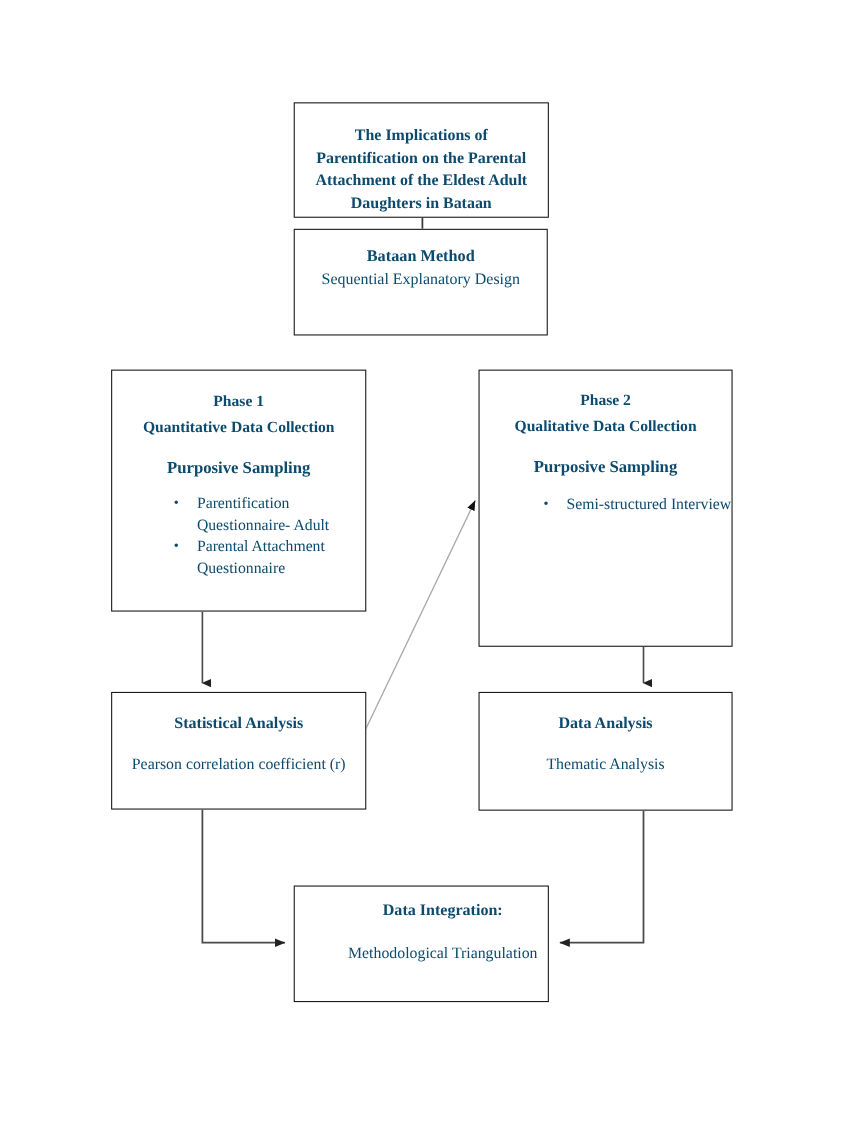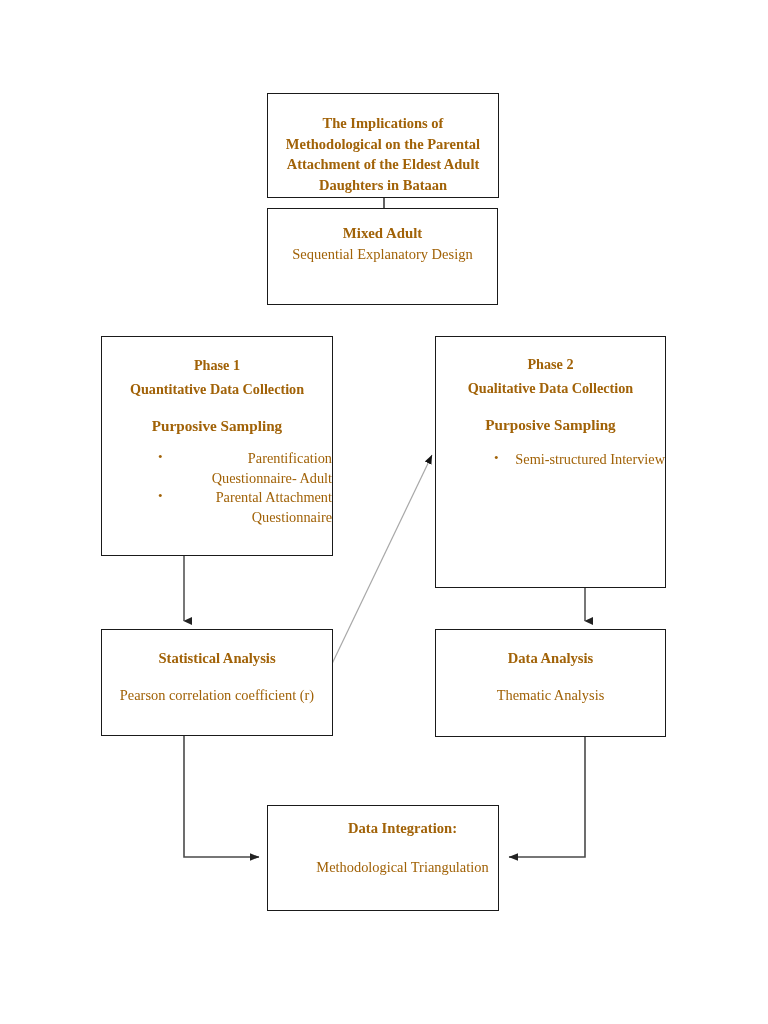--- a/index.html
+++ b/index.html
@@ -7,21 +7,21 @@
     padding: 0;
     background: #ffffff;
   }
   #page {
     position: relative;
     width: 768px;
     height: 1024px;
     background: #ffffff;
     overflow: hidden;
     font-family: "Liberation Serif", "DejaVu Serif", serif;
-    color: #a16207;
+    color: #0c4a6e;
   }
   .box {
     position: absolute;
     box-sizing: border-box;
     border: 1.3px solid #1a1a1a;
     background: #ffffff;
     text-align: center;
   }
   .ttl {
     font-weight: bold;
@@ -61,21 +61,20 @@
     padding: 0 0 0 56px;
     text-align: left;
     list-style: none;
   }
   #box-phase2 ul.bullets { padding-left: 58px; margin-top: 16px; }
   ul.bullets li {
     font-size: 14.3px;
     line-height: 1.38;
     position: relative;
     padding-left: 21px;
-    text-align: right;
   }
   ul.bullets li:before {
     content: "\2022";
     position: absolute;
     left: 0;
     top: -1px;
     font-size: 13px;
   }
 
   #box-stat {
@@ -132,27 +131,27 @@
 
     <line x1="330" y1="668" x2="432" y2="455" stroke="#a8a8a8" stroke-width="1.2" marker-end="url(#arrowDiag)"></line>
 
     <path d="M184,736 L184,857 L259,857" fill="none" stroke="#4a4a4a" stroke-width="1.6" marker-end="url(#arrowRight)"></path>
 
     <path d="M585,737 L585,857 L509,857" fill="none" stroke="#4a4a4a" stroke-width="1.6" marker-end="url(#arrowLeft)"></path>
   </svg>
 
   <div class="box" id="box-title">
     <div class="ttl">The Implications of</div>
-    <div class="ttl">Methodological on the Parental</div>
+    <div class="ttl">Parentification on the Parental</div>
     <div class="ttl">Attachment of the Eldest Adult</div>
     <div class="ttl">Daughters in Bataan</div>
   </div>
 
   <div class="box" id="box-method">
-    <div class="ttl">Mixed Adult</div>
+    <div class="ttl">Bataan Method</div>
     <div class="sub">Sequential Explanatory Design</div>
   </div>
 
   <div class="box" id="box-phase1">
     <div class="phase-name">Phase 1</div>
     <div class="phase-collect">Quantitative Data Collection</div>
     <div class="phase-sampling">Purposive Sampling</div>
     <ul class="bullets">
       <li>Parentification Questionnaire- Adult</li>
       <li>Parental Attachment Questionnaire</li>

